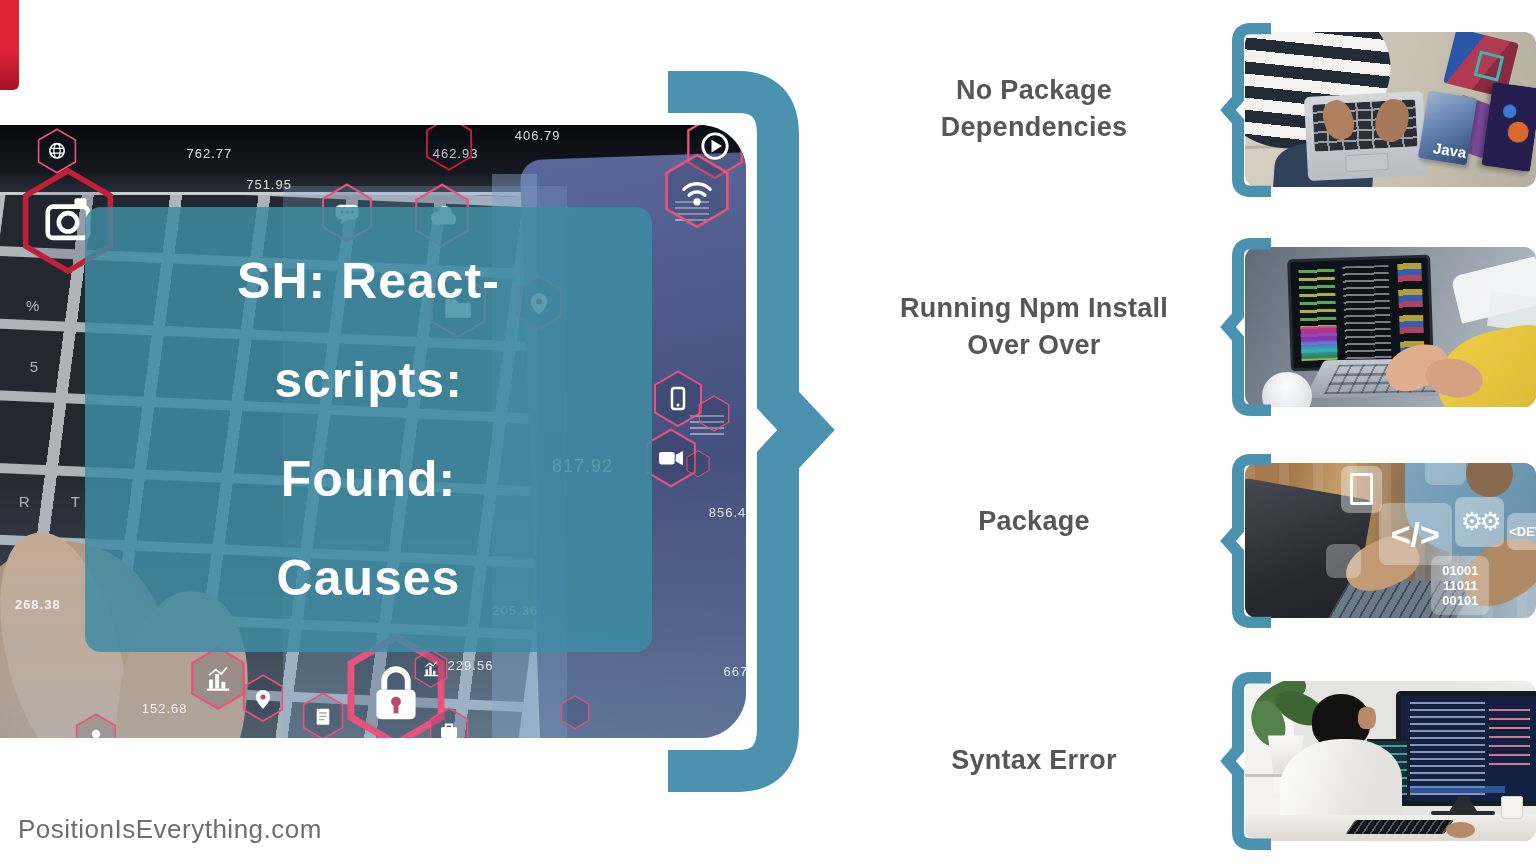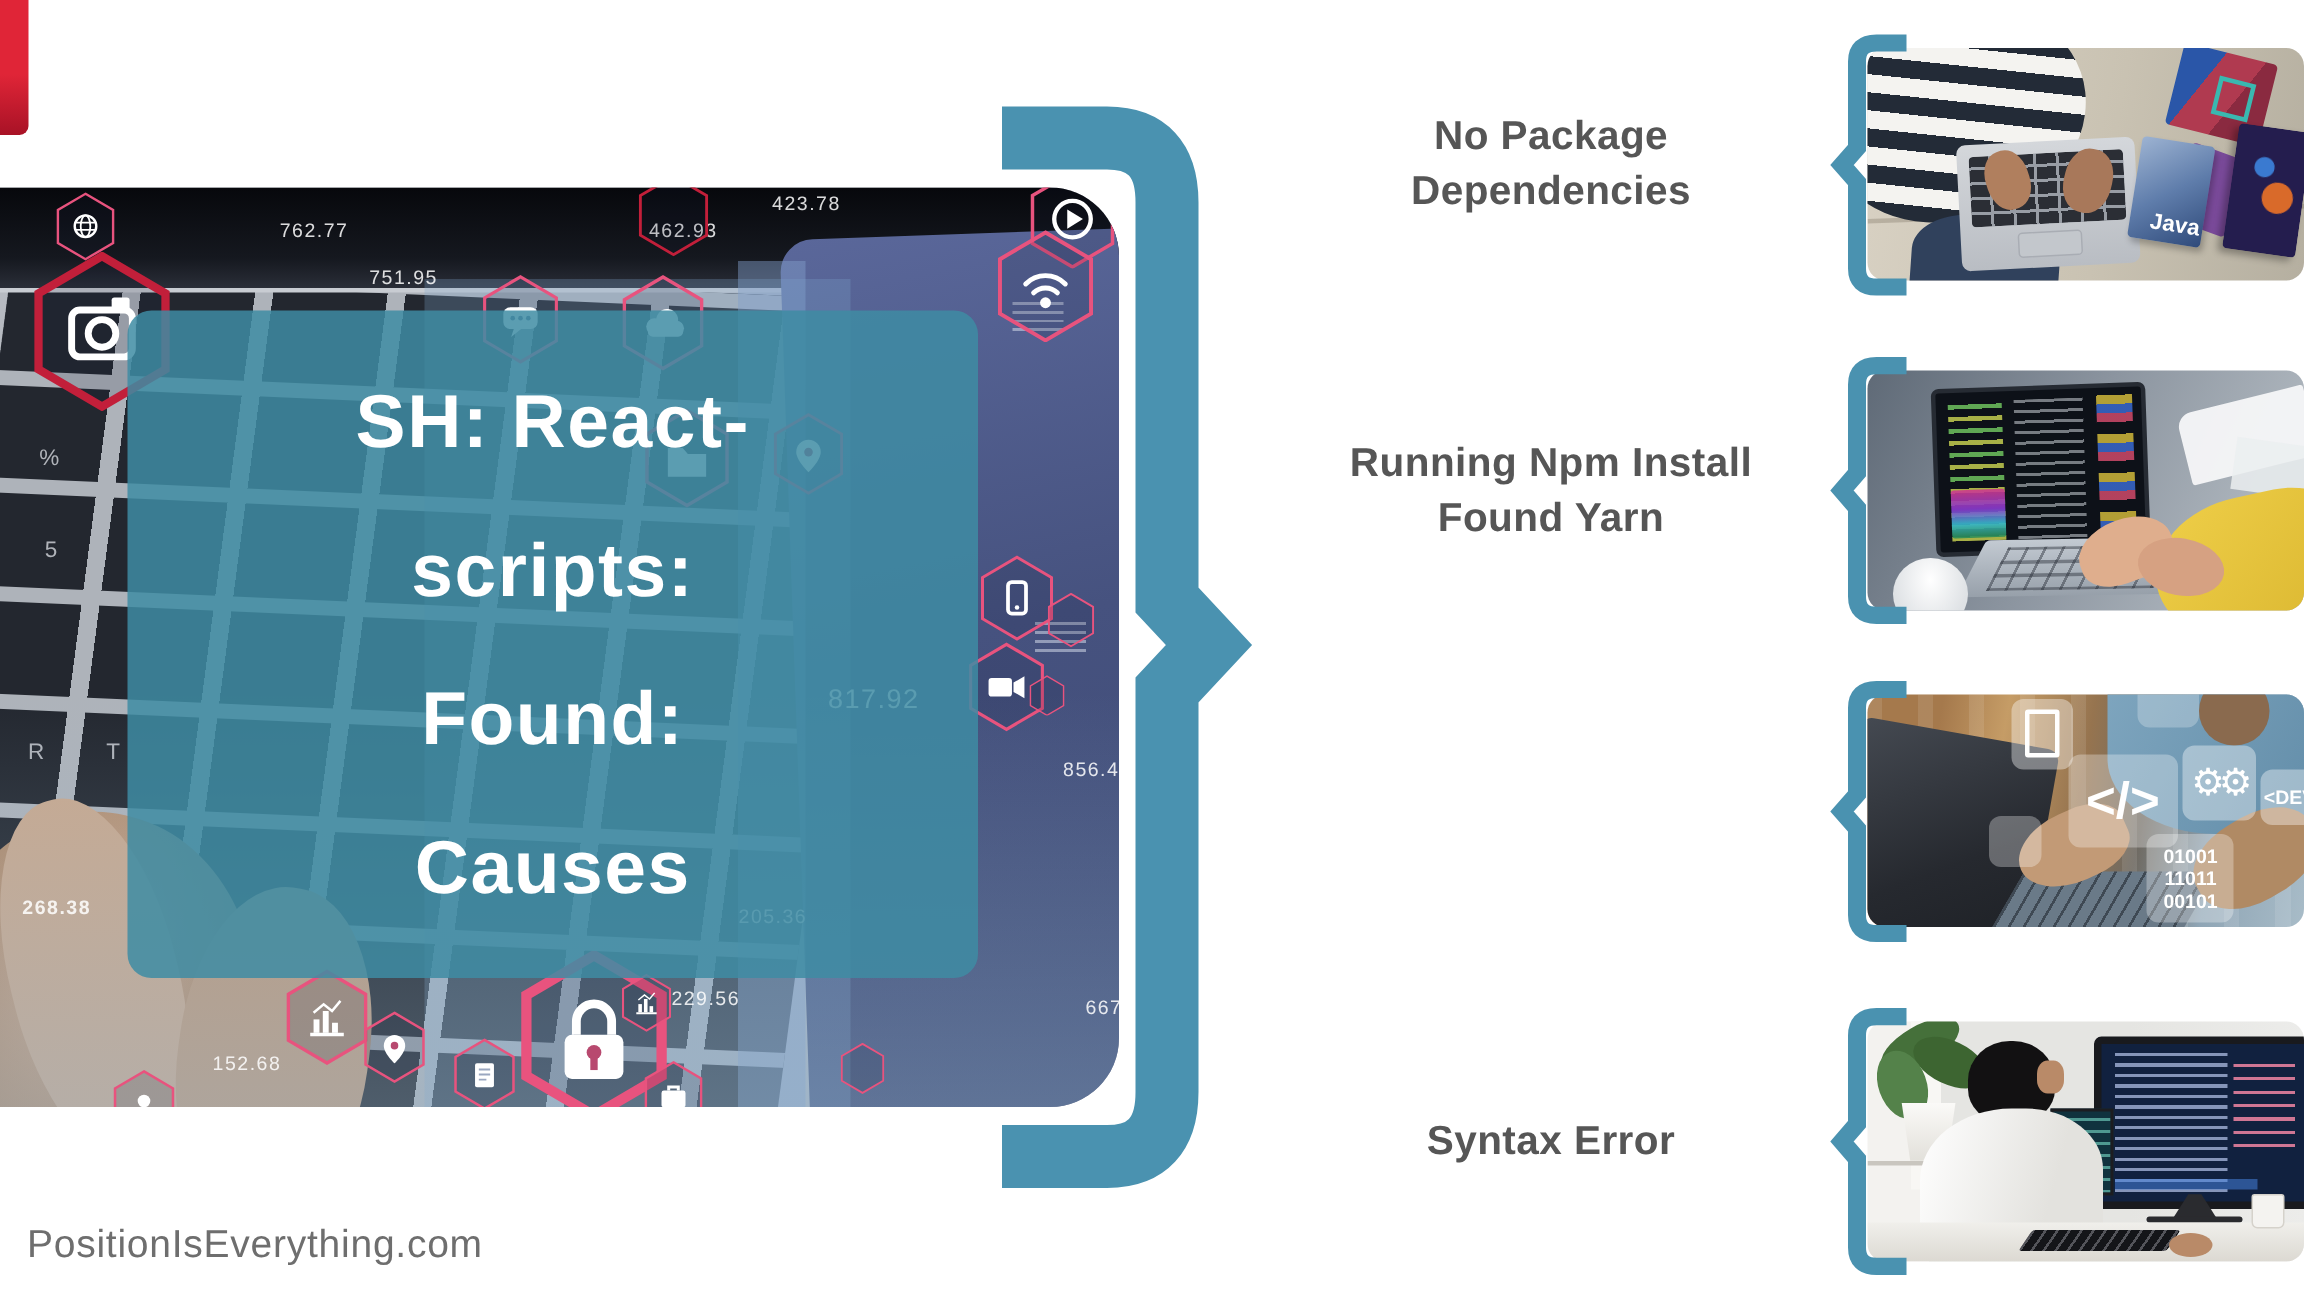--- a/index.html
+++ b/index.html
@@ -197,21 +197,21 @@
   <div class="abs ph-hand"></div>
   <div class="abs ph-finger"></div>
   <div class="abs ph-finger2"></div>
   <div class="abs ph-haze"></div>
   <div class="abs ph-datablock" style="right:5%;top:12%;"></div>
   <div class="abs ph-datablock" style="right:3%;top:47%;"></div>
   <div id="photo-deco"></div>
 <div class="ph-num" style="left: 25%; top: 3.5%;">762.77</div>
     <div class="ph-num" style="left: 58%; top: 3.5%;">462.93</div>
     <div class="ph-num" style="left: 33%; top: 8.5%;">751.95</div>
-    <div class="ph-num" style="left: 69%; top: 0.5%;">423.78</div>
+    <div class="ph-num" style="left: 69%; top: 0.5%;">406.79</div>
     <div class="ph-num" style="left: 2%; top: 77%; font-weight: bold;">268.38</div>
     <div class="ph-num big" style="left: 74%; top: 54%;">817.92</div>
     <div class="ph-num" style="left: 95%; top: 62%;">856.44</div>
     <div class="ph-num" style="left: 66%; top: 78%;">205.36</div>
     <div class="ph-num" style="left: 60%; top: 87%; text-align: center;">229.56</div>
     <div class="ph-num" style="left: 19%; top: 94%;">152.68</div>
     <div class="ph-num" style="left: 97%; top: 88%;">667</div>
     <div class="ph-keycap" style="left: 3.5%; top: 28%;">%</div>
     <div class="ph-keycap" style="left: 4%; top: 38%;">5</div>
     <div class="ph-keycap" style="left: 2.5%; top: 60%;">R</div>
@@ -410,21 +410,21 @@
     <div class="t t1-java">
       <span>Java</span>
     </div>
     <div class="t t1-cosmic"></div>
   </div>
 </div>
 
 <div class="row" style="top:237px;">
   <div class="cause-label" style="top:53px;">
     <div>Running Npm Install</div>
-    <div>Found Yarn</div>
+    <div>Over Over</div>
   </div>
   <div class="brace small-brace" style="height:180px;">
     <svg viewBox="0 0 52 186" preserveAspectRatio="none">
       <path d="M50 7 H30 Q17 7 17 20 V81 L7 93 L17 105 V166 Q17 179 30 179 H50" fill="none" stroke="currentColor" stroke-width="12" stroke-miterlimit="6"></path>
     </svg>
   </div>
   <div class="thumb" id="t2" style="top:10px;height:160px;">
     <div class="t t2-paper"></div>
     <div class="t t2-paper2"></div>
     <div class="t t2-screen">
@@ -436,20 +436,21 @@
     <div class="t t2-kb"></div>
     <div class="t t2-arm"></div>
     <div class="t t2-hand"></div>
     <div class="t t2-hand2"></div>
     <div class="t t2-cup"></div>
   </div>
 </div>
 
 <div class="row" style="top:453px;">
   <div class="cause-label" style="top:50px;">
+    <div>Package</div>
   </div>
   <div class="brace small-brace" style="height:176px;">
     <svg viewBox="0 0 52 186" preserveAspectRatio="none">
       <path d="M50 7 H30 Q17 7 17 20 V81 L7 93 L17 105 V166 Q17 179 30 179 H50" fill="none" stroke="currentColor" stroke-width="12" stroke-miterlimit="6"></path>
     </svg>
   </div>
   <div class="thumb" id="t3" style="top:10px;height:155px;">
     <div class="t t3-streaks"></div>
     <div class="t t3-person"></div>
     <div class="t t3-head"></div>

